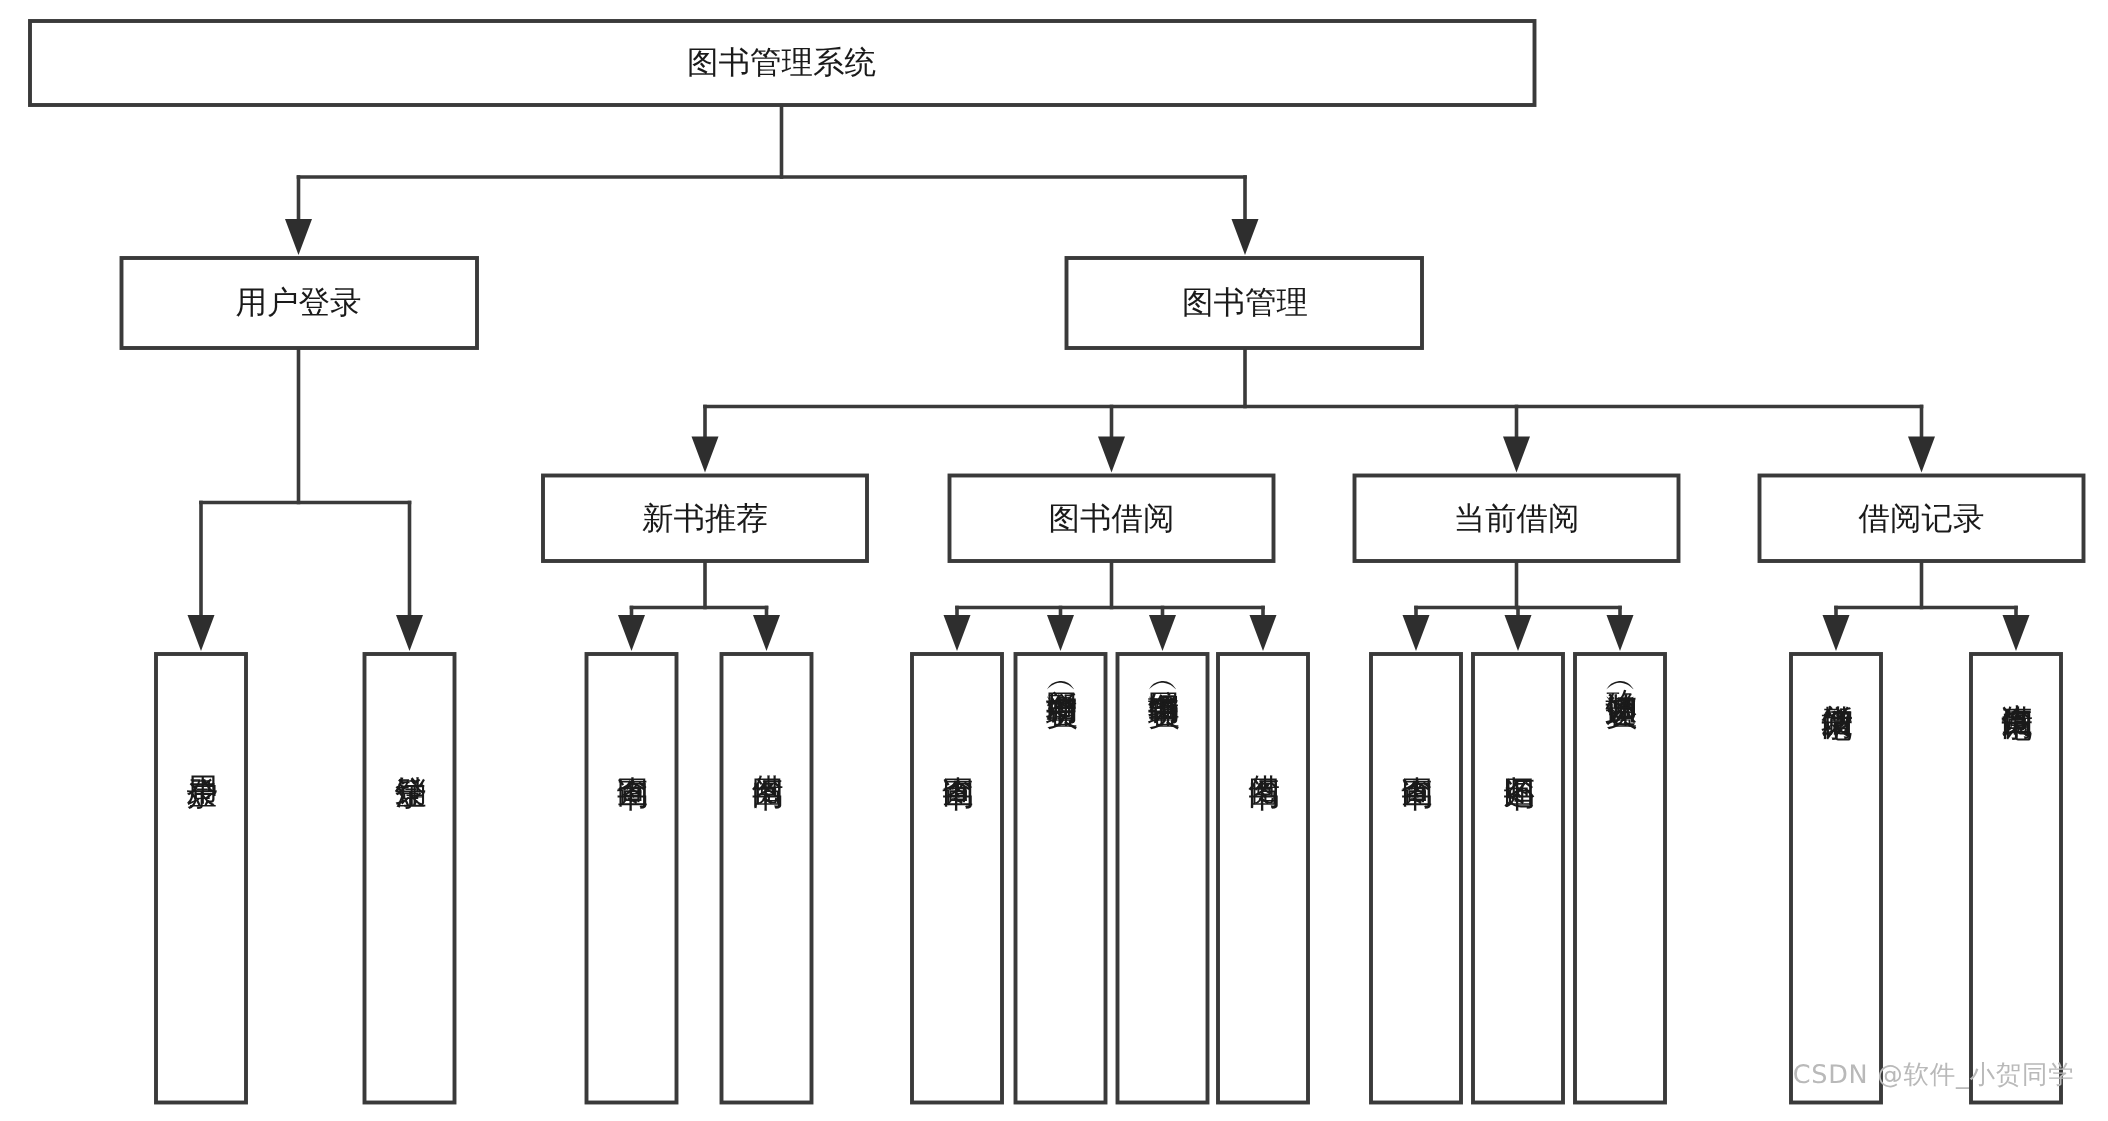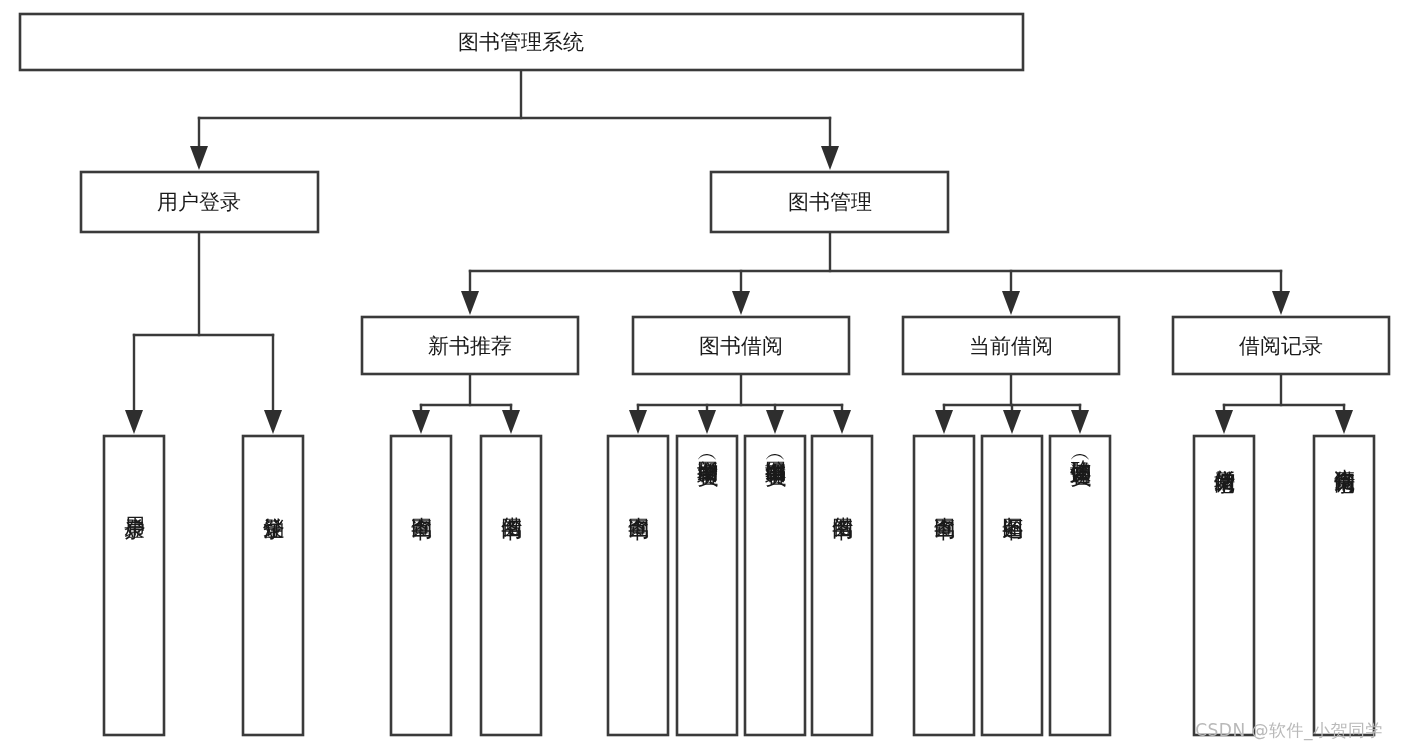--- a/index.html
+++ b/index.html
@@ -61,21 +61,21 @@
     writing-mode: vertical-rl;
     text-orientation: upright;
     letter-spacing: 1px;
     white-space: nowrap;
     pointer-events: none;
     font-family: "DejaVu Sans", "Liberation Sans", sans-serif;
   }
   .watermark {
     position: absolute;
     right: 8px;
-    bottom: 5px;
+    bottom: 19px;
     font-size: 17px;
     color: #b9b9b9;
     letter-spacing: 0.5px;
     font-family: "DejaVu Sans", "Liberation Sans", sans-serif;
     white-space: nowrap;
   }
 </style>
 </head>
 <body>
 

